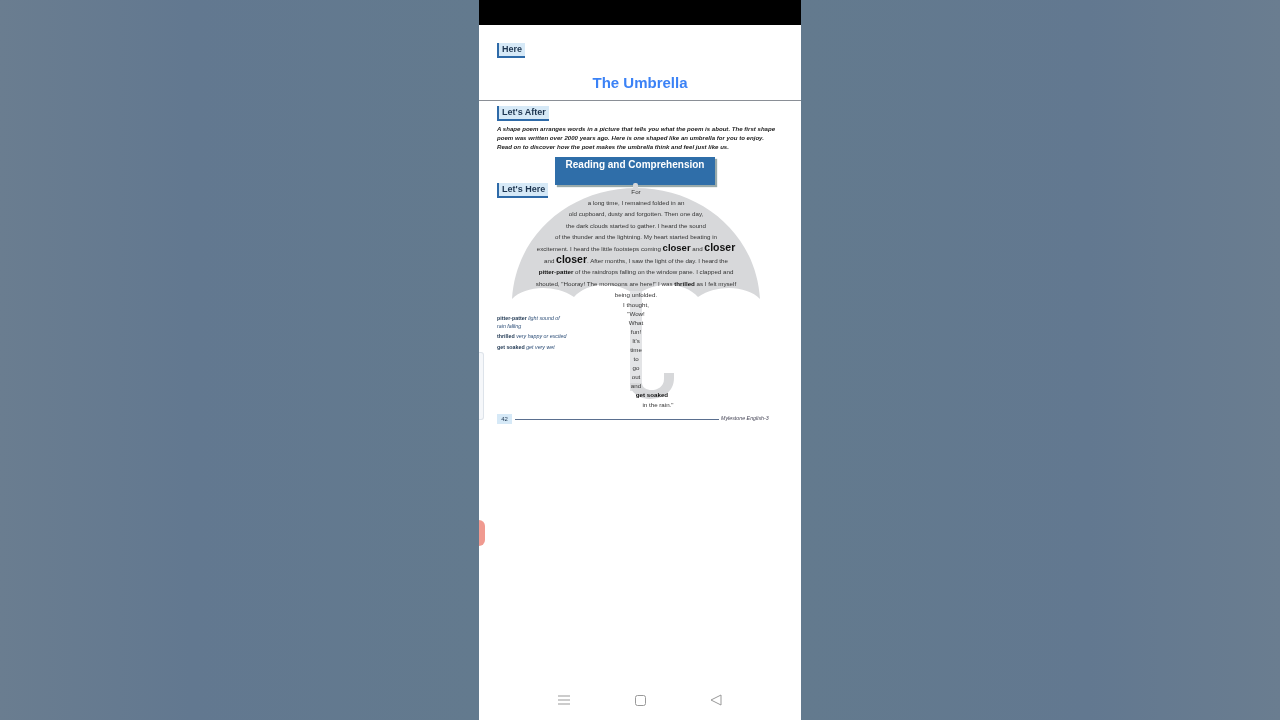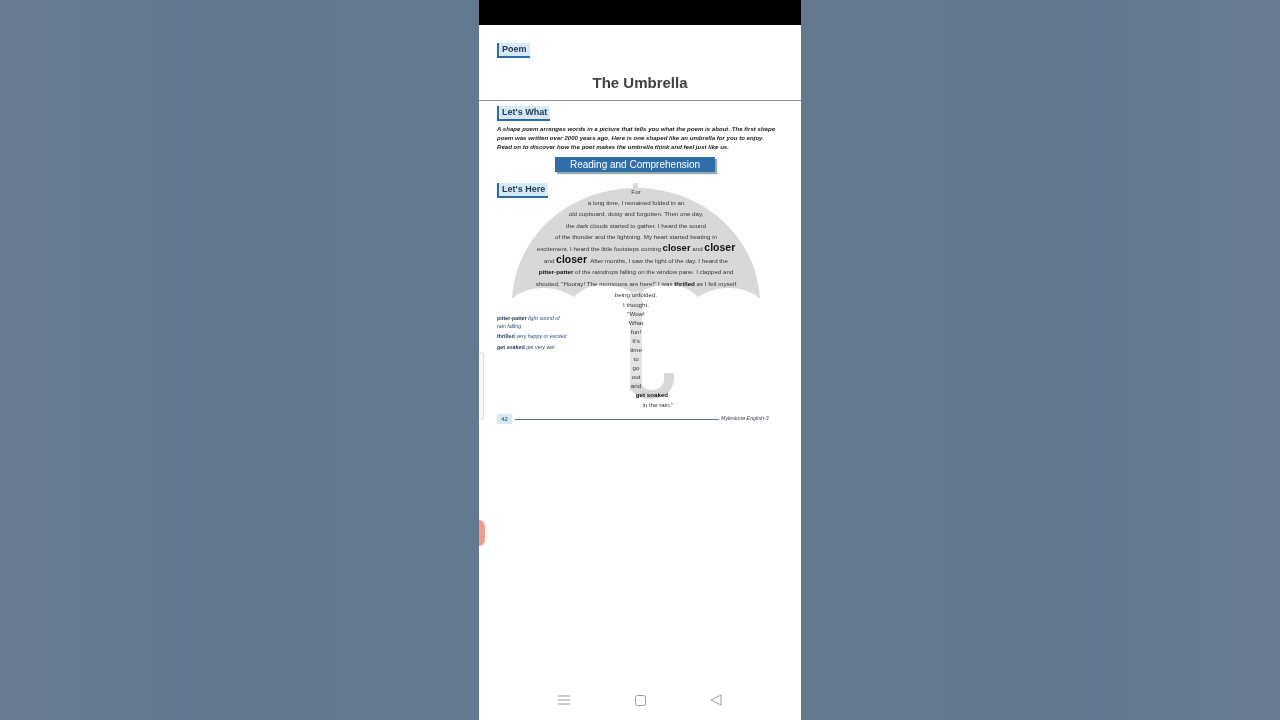--- a/index.html
+++ b/index.html
@@ -4,24 +4,24 @@
   <style>
     * { margin: 0; padding: 0; box-sizing: border-box; }
     html, body { width: 1280px; height: 720px; overflow: hidden; }
     body { background: #657a8e; font-family: "Liberation Sans", sans-serif; position: relative; }
     .bg-left { position: absolute; left: 0; top: 0; width: 479px; height: 720px; background: linear-gradient(90deg, #6a7d90 0%, #627890 40%, #637a8e 100%); }
     .bg-right { position: absolute; left: 801px; top: 0; width: 479px; height: 720px; background: linear-gradient(90deg, #637a8e 0%, #627890 60%, #6a7d90 100%); }
     .phone { position: absolute; left: 479px; top: 0; width: 322px; height: 720px; background: #ffffff; overflow: hidden; }
     .statusbar { position: absolute; left: 0; top: 0; width: 322px; height: 25px; background: #000; }
     .page { position: absolute; left: 0; top: 25px; width: 322px; height: 640px; background: #fff; }
     .tag { position: absolute; display: inline-block; background: #d6e9f7; border-left: 2px solid #2e6aa8; border-bottom: 2px solid #2e6aa8; color: #1d3550; font-weight: bold; font-size: 9px; padding: 1px 3px; line-height: 11px; }
-    .title { position: absolute; left: 0; width: 322px; text-align: center; top: 49px; color: #404040; font-weight: bold; font-size: 15px; }
+    .title { position: absolute; left: 0; width: 322px; text-align: center; top: 49px; color: #3b82f6; font-weight: bold; font-size: 15px; }
     .rule { position: absolute; left: 0; top: 75px; width: 322px; height: 1px; background: #8a8f96; }
     .intro { position: absolute; left: 18px; top: 99px; width: 282px; font-size: 6.1px; line-height: 9px; font-style: italic; font-weight: bold; color: #222; }
-    .rc-banner { position: absolute; left: 76px; top: 132px; width: 160px; height: 15px; background: #2f6ea9; color: #fff; font-weight: normal; font-size: 10px; text-align: center; line-height: 15px; box-shadow: 2px 2px 1px #9aa; }
+    .rc-banner { position: absolute; left: 76px; top: 132px; width: 160px; height: 28px; background: #2f6ea9; color: #fff; font-weight: bold; font-size: 10px; text-align: center; line-height: 15px; box-shadow: 2px 2px 1px #9aa; }
     .umbrella { position: absolute; left: 33px; top: 158px; width: 248px; height: 225px; }
     .poem { position: absolute; left: 33px; top: 161px; width: 248px; text-align: center; font-size: 6.2px; line-height: 11.2px; color: #333; }
     .poem b { color: #111; }
     .poem .big { font-size: 9.5px; font-weight: bold; color: #111; }
     .poem .big2 { font-size: 10.5px; font-weight: bold; color: #111; }
     .glossary { position: absolute; left: 18px; top: 290px; width: 70px; font-size: 5.3px; line-height: 7.5px; color: #223; }
     .glossary .item { margin-bottom: 3px; }
     .glossary .w { font-weight: bold; color: #1d3550; }
     .glossary .d { font-style: italic; color: #2e4f78; }
     .footer-num { position: absolute; left: 18px; top: 389px; width: 15px; height: 10px; background: #d6e9f7; color: #1d3550; font-size: 6px; text-align: center; line-height: 10px; }
@@ -35,25 +35,25 @@
 </head>
 <body>
 
 <div class="bg-left"></div>
 <div class="bg-right"></div>
 
 <div class="phone">
   <div class="statusbar"></div>
 
   <div class="page">
-    <span class="tag" style="left:18px; top:18px;">Poem</span>
+    <span class="tag" style="left:18px; top:18px;">Here</span>
     <div class="title">The Umbrella</div>
     <div class="rule"></div>
 
-    <span class="tag" style="left:18px; top:81px;">Let's What</span>
+    <span class="tag" style="left:18px; top:81px;">Let's After</span>
     <div class="intro">A shape poem arranges words in a picture that tells you what the poem is about. The first shape poem was written over 2000 years ago. Here is one shaped like an umbrella for you to enjoy. Read on to discover how the poet makes the umbrella think and feel just like us.</div>
 
     <div class="rc-banner">Reading and Comprehension</div>
 
     <span class="tag" style="left:18px; top:158px;">Let's Here</span>
 
     <svg class="umbrella" viewBox="0 0 248 225">
       <rect x="121" y="0" width="5" height="8" rx="2" fill="#d7d8da"></rect>
       <path d="M0 116 C 4 50, 60 5, 124 5 C 188 5, 244 50, 248 116 C 236 104, 208 100, 186 114 C 174 100, 146 96, 124 112 C 102 96, 74 100, 62 114 C 40 100, 12 104, 0 116 Z" fill="#d7d8da"></path>
       <rect x="118" y="108" width="12" height="100" fill="#e3e4e6"></rect>

